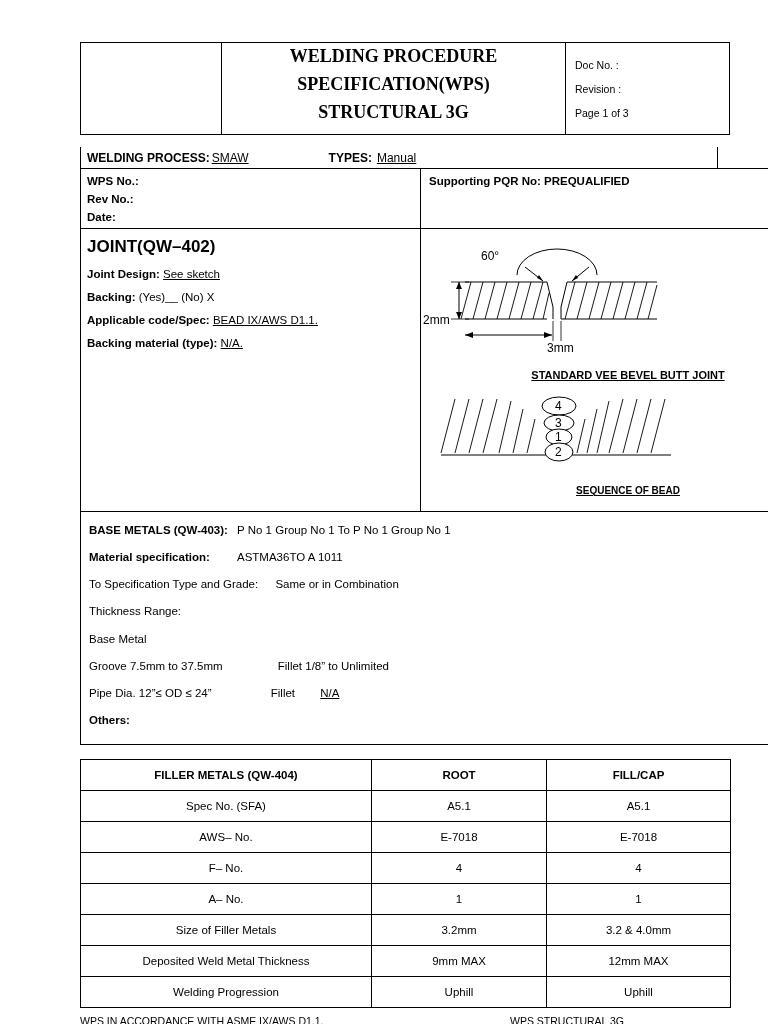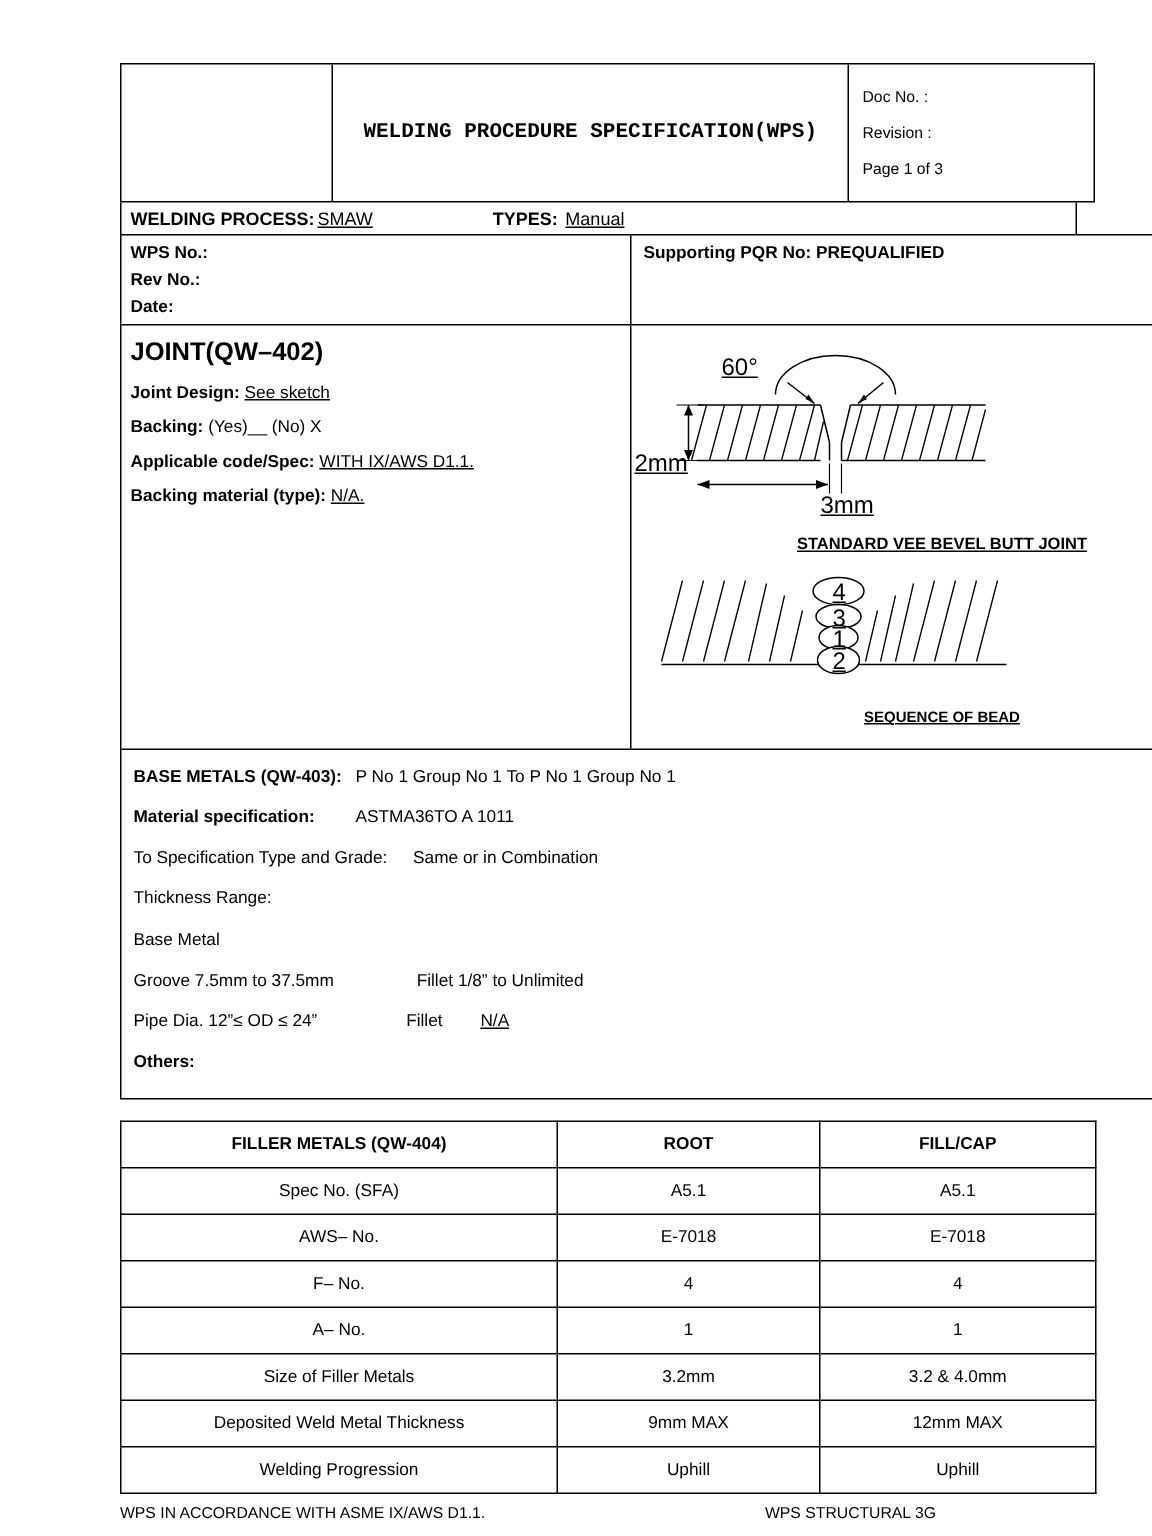--- a/index.html
+++ b/index.html
@@ -29,41 +29,41 @@
     border: 1.5px solid #000;
     display: flex;
     height: 93px;
     box-sizing: border-box;
   }
   .hdr-left { width: 140px; border-right: 1.5px solid #000; }
   .hdr-mid {
     flex: 1;
     border-right: 1.5px solid #000;
     display: flex;
-    align-items: center;
+    align-items: flex-start;
     justify-content: center;
     text-align: center;
-    font-family: Liberation Mono, monospace;
+    font-family: Liberation Serif, serif;
     font-weight: bold;
-    font-size: 14px;
+    font-size: 18px;
     line-height: 1.55;
     padding: 0 6px;
   }
   .hdr-right {
     width: 163px;
     padding: 10px 0 0 9px;
     box-sizing: border-box;
     font-size: 10.5px;
     line-height: 2.3;
   }
 
   
   .proc-line {
     width: 638px;
-    margin-top: 0;
+    margin-top: 12px;
     border-left: 1.5px solid #000;
     border-right: 1.5px solid #000;
     box-sizing: border-box;
     height: 21px;
     display: flex;
     align-items: center;
     font-size: 12px;
     padding-left: 6px;
   }
   .proc-line b { font-weight: bold; }
@@ -110,21 +110,21 @@
     text-align: center;
   }
   .sk-cap2 {
     position: absolute;
     font-size: 10px;
     width: 100%;
     text-align: center;
     text-decoration: underline;
     font-weight: bold;
   }
-  .lbl { position: absolute; font-size: 16px; text-decoration: underline; }
+  .lbl { position: absolute; font-size: 12px; }
 
   
   .bm { padding: 5px 8px 10px 8px; font-size: 11.5px; }
   .bm div { line-height: 2.35; }
   .bm .bold { font-weight: bold; }
 
   
   .fm {
     width: 650px;
     margin-top: 14px;
@@ -156,20 +156,21 @@
 </head>
 <body>
 
 <div class="page">
 
   <div class="hdr">
     <div class="hdr-left"></div>
     <div class="hdr-mid">
       <div>
         <div>WELDING PROCEDURE SPECIFICATION(WPS)</div>
+        <div>STRUCTURAL 3G</div>
       </div>
     </div>
     <div class="hdr-right">
       <div>Doc No. :</div>
       <div>Revision :</div>
       <div>Page  1 of 3</div>
     </div>
   </div>
 
   <div class="proc-line">
@@ -201,21 +202,21 @@
           <span class="u">See sketch</span>
         </div>
 
         <div class="jd">
           <b>Backing:</b>
           <span>(Yes)__ (No) X</span>
         </div>
 
         <div class="jd">
           <b>Applicable code/Spec:</b>
-          <span class="u">WITH IX/AWS D1.1.</span>
+          <span class="u">BEAD IX/AWS D1.1.</span>
         </div>
 
         <div class="jd">
           <b>Backing material (type):</b>
           <span class="u">N/A.</span>
         </div>
       </div>
 
       <div class="cell-r">
         <div class="sketch">

